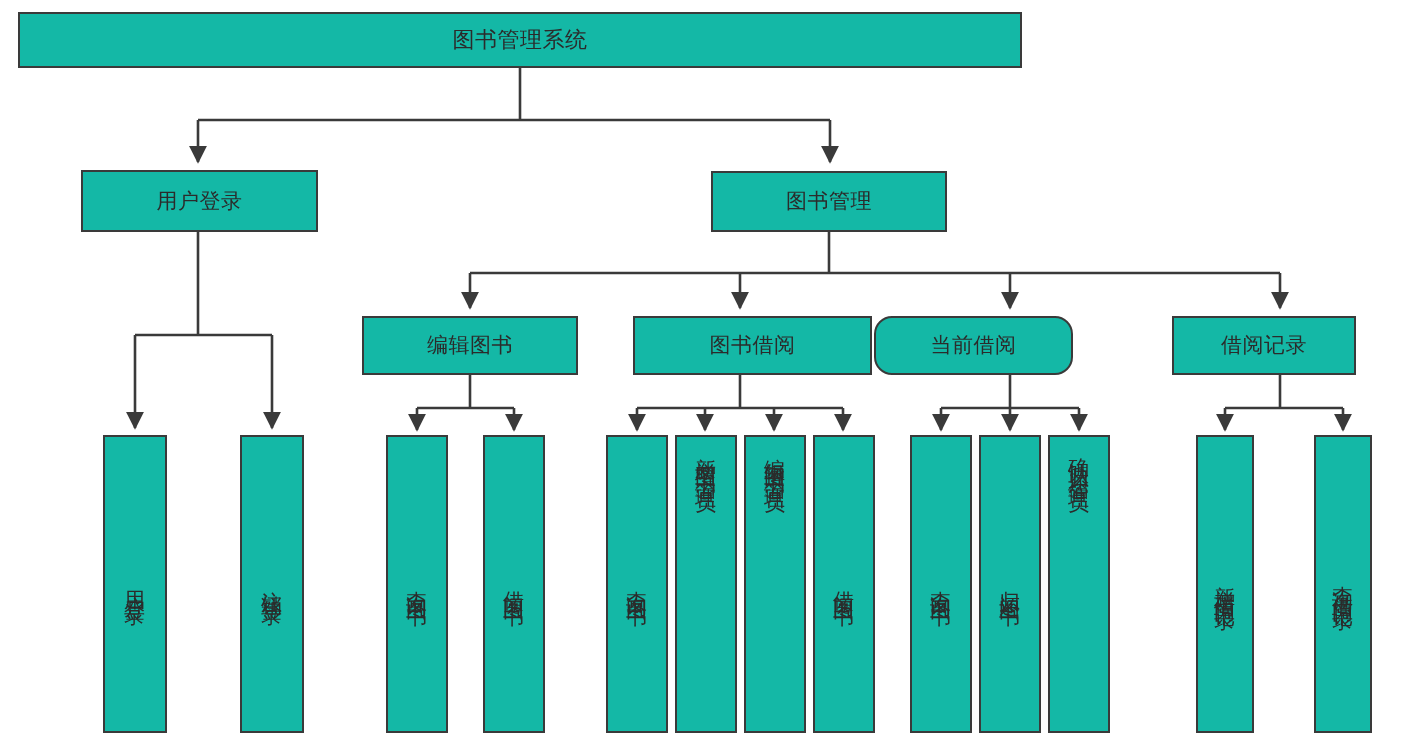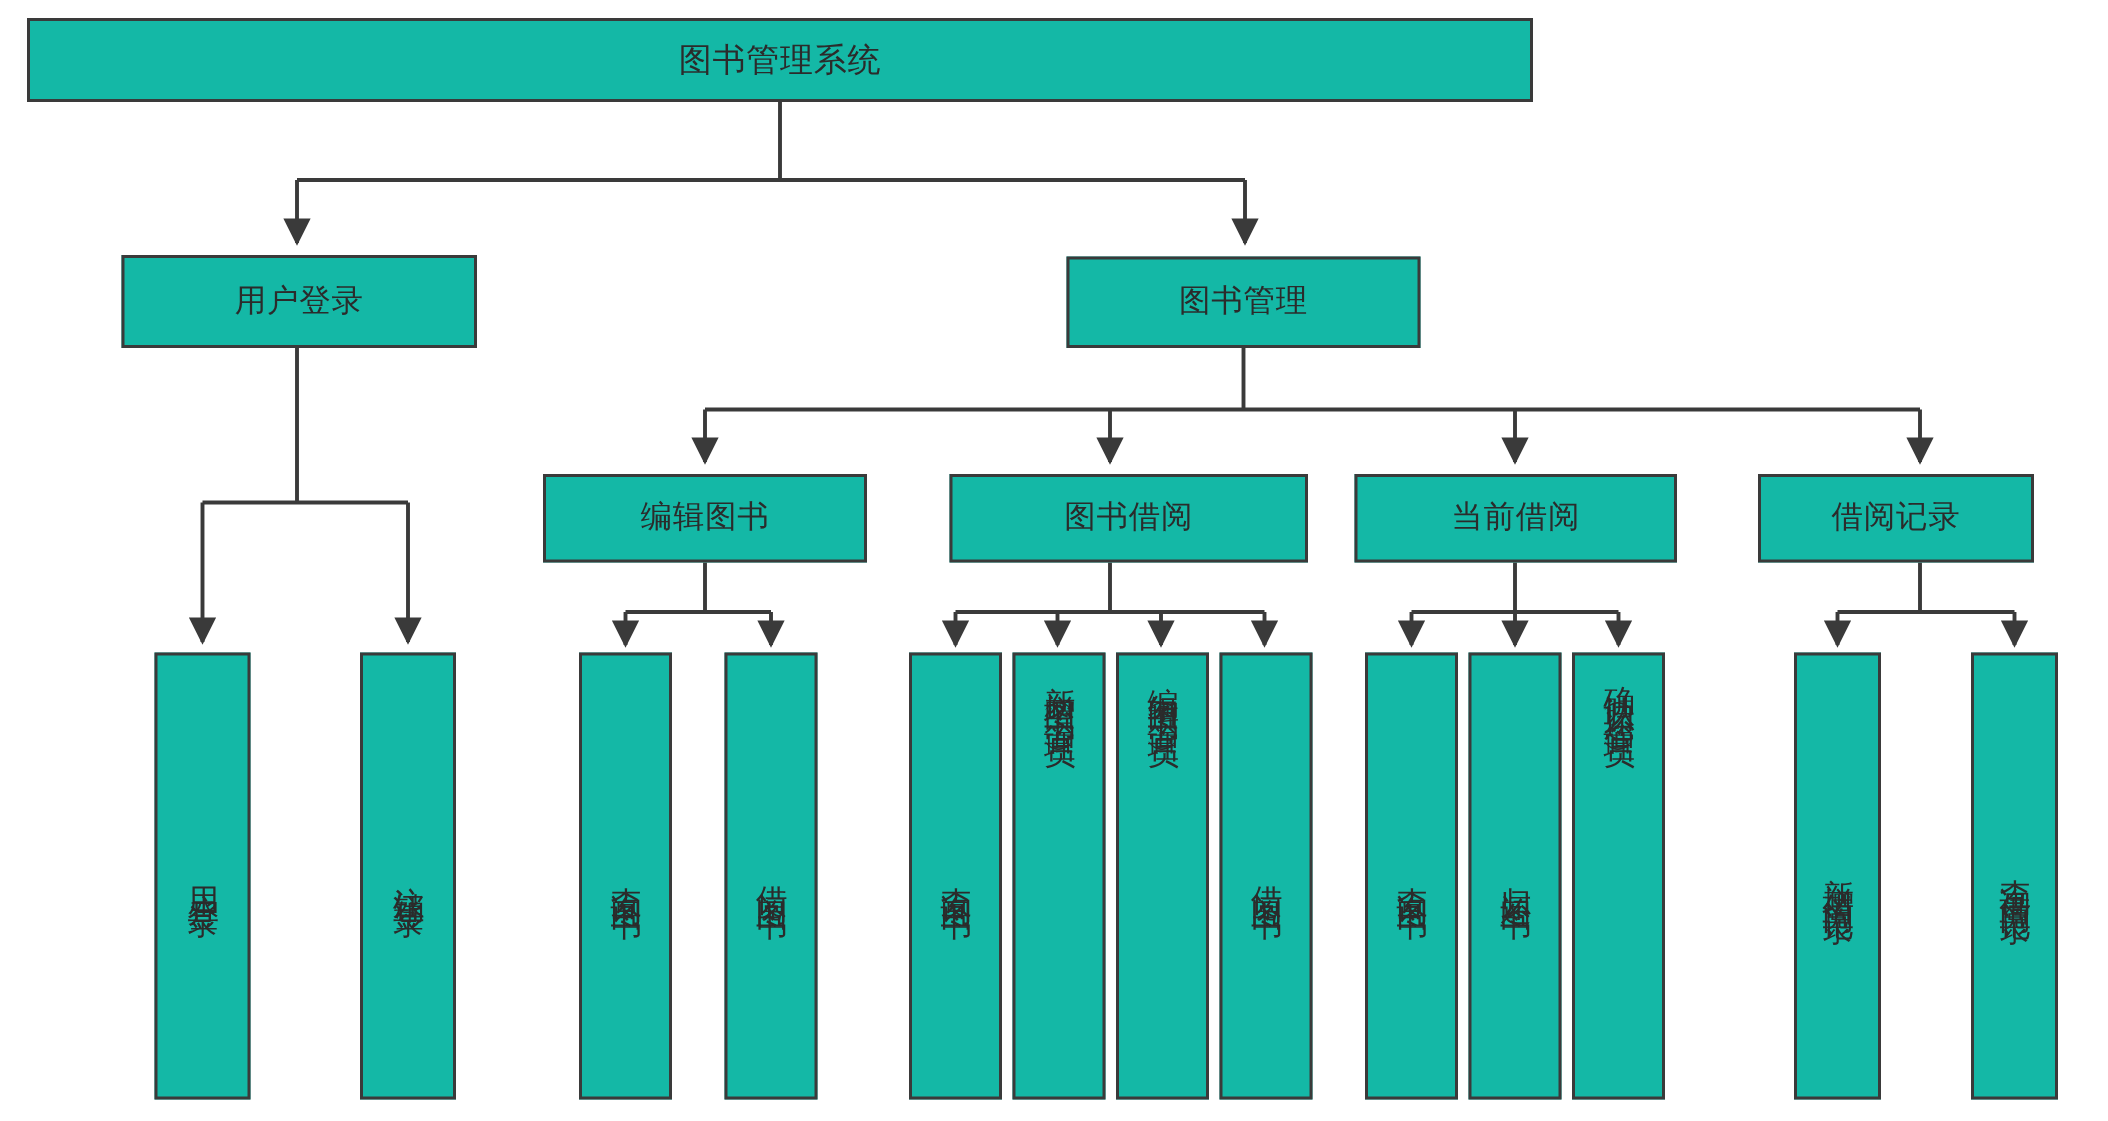--- a/index.html
+++ b/index.html
@@ -143,21 +143,21 @@
   <div class="node horiz" style="left:711px; top:171px; width:236px; height:61px;">
     <span class="label">图书管理</span>
   </div>
 
   <div class="node horiz" style="left:362px; top:316px; width:216px; height:59px;">
     <span class="label">编辑图书</span>
   </div>
   <div class="node horiz" style="left:633px; top:316px; width:239px; height:59px;">
     <span class="label">图书借阅</span>
   </div>
-  <div class="node horiz" style="left:903px; top:316px; width:215px; height:59px;">
+  <div class="node horiz" style="left:874px; top:316px; width:199px; height:59px;border-radius:18px;">
     <span class="label">当前借阅</span>
   </div>
   <div class="node horiz" style="left:1172px; top:316px; width:184px; height:59px;">
     <span class="label">借阅记录</span>
   </div>
 
   <div class="node vert center" style="left:103px; top:435px; width:64px; height:298px;">
     <span class="label">用户登录</span>
   </div>
   <div class="node vert center" style="left:240px; top:435px; width:64px; height:298px;">

